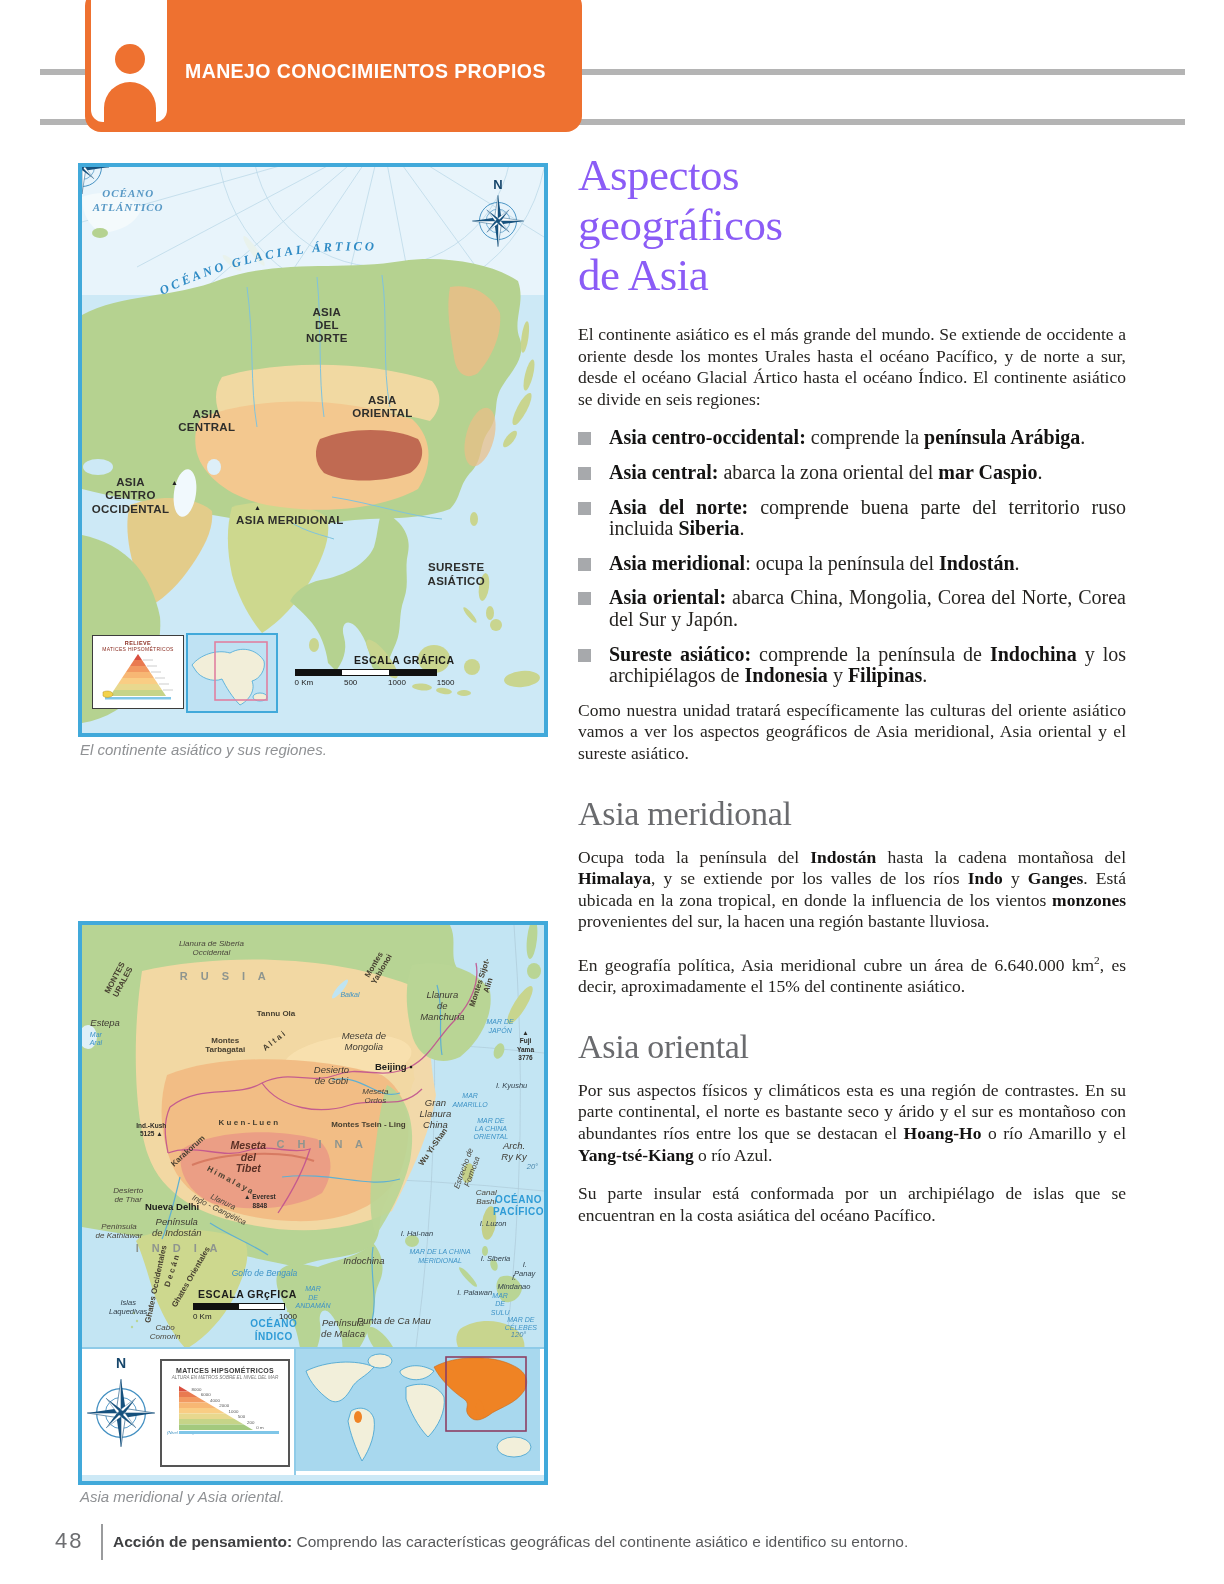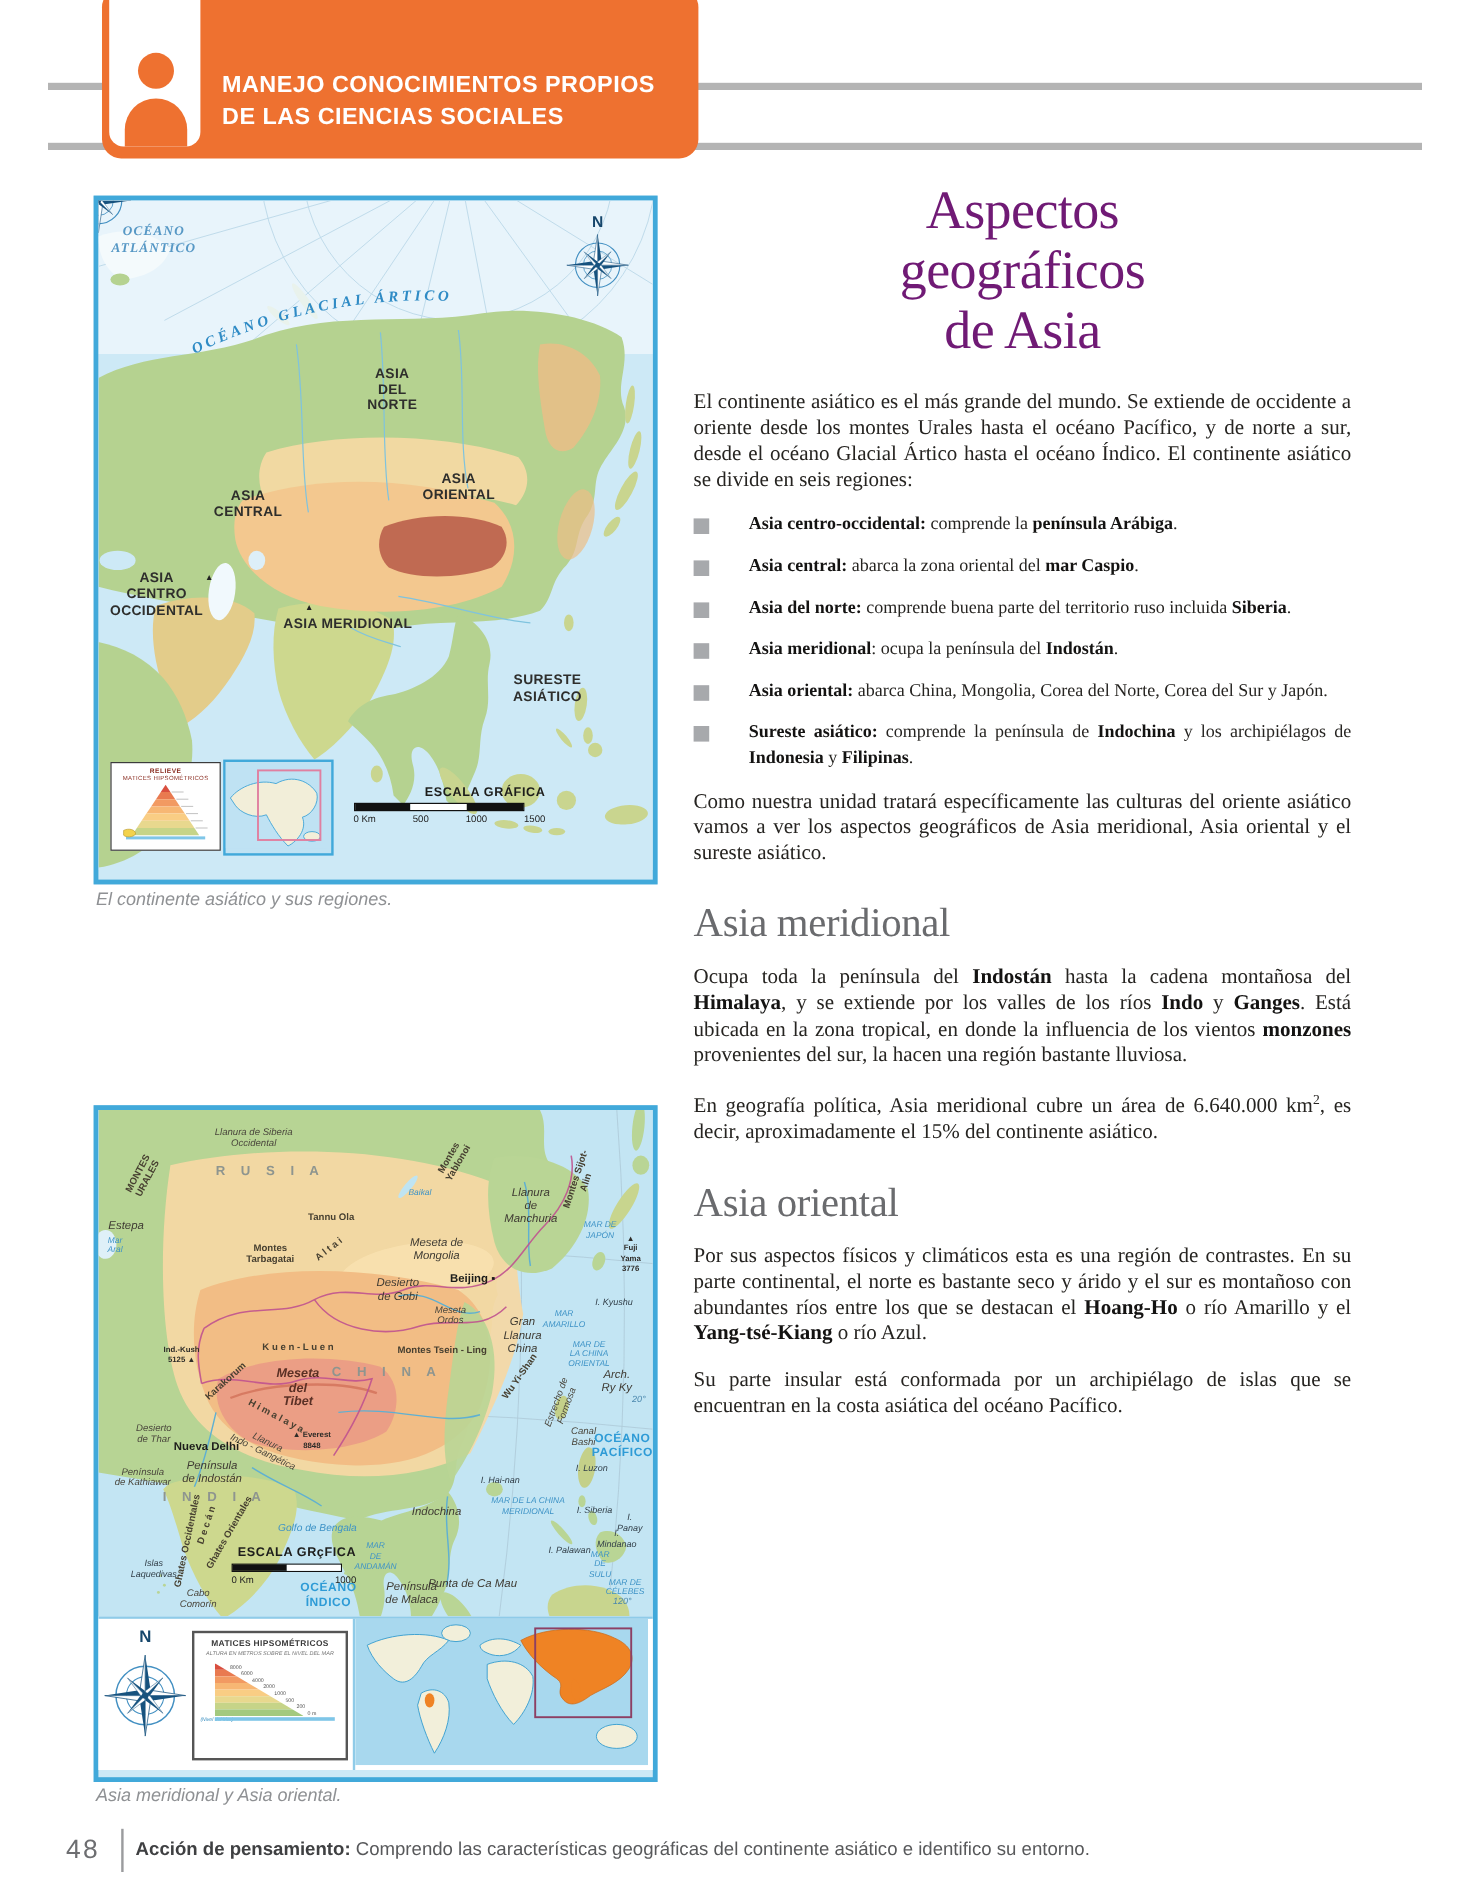--- a/index.html
+++ b/index.html
@@ -13,30 +13,30 @@
   .badge-strip{position:absolute;left:6px;top:10px;width:76px;height:122px;
                background:#fff;border-radius:0 0 12px 12px;overflow:hidden;}
   .person-head{position:absolute;left:24px;top:44px;width:30px;height:30px;border-radius:50%;}
   .person-body{position:absolute;left:13px;top:82px;width:52px;height:52px;border-radius:26px 26px 0 0;}
   .badge-text{position:absolute;left:100px;top:68px;
               font-family:"Liberation Sans",sans-serif;font-weight:bold;
               font-size:19.5px;line-height:26px;color:#fff;letter-spacing:.4px;}
 
   
   .col-right{position:absolute;left:578px;top:150px;width:548px;}
-  h1.title{font-size:45px;line-height:50px;font-weight:normal;color:#701a75;
-           margin:0 0 24px 0;letter-spacing:-.5px;text-align:center;}
+  h1.title{font-size:45px;line-height:50px;font-weight:normal;color:#8b5cf6;
+           margin:0 0 24px 0;letter-spacing:-.5px;}
   h2.sec{font-size:34px;line-height:38px;font-weight:normal;color:#6a6b6e;
          margin:30px 0 14px 0;letter-spacing:-.3px;}
   p.body{font-size:17.5px;line-height:21.6px;text-align:justify;margin:0 0 17px 0;}
   p.body .bold, .btext .bold{font-weight:bold;color:#141312;}
   sup{font-size:.65em;}
   ul.blist{list-style:none;margin:2px 0 8px 0;padding:0;}
-  li.bullet{position:relative;padding-left:46px;margin:0 0 13px 0;
-            font-size:15px;line-height:21.6px;text-align:justify;}
+  li.bullet{position:relative;padding-left:31px;margin:0 0 13px 0;
+            font-size:20px;line-height:21.6px;text-align:justify;}
   li.bullet .sq{position:absolute;left:0;top:5px;width:13px;height:13px;background:#a7a9ac;}
 
   
   .mapbox{position:absolute;left:78px;width:462px;border:4px solid #41a9da;background:#cde9f6;}
   #map1{top:163px;height:566px;}
   #map2{top:921px;height:556px;}
   .map-stage{position:relative;width:100%;height:100%;overflow:hidden;}
   .map-stage > svg{position:absolute;left:0;top:0;}
   .caption{position:absolute;left:80px;font-family:"Liberation Sans",sans-serif;
            font-style:italic;font-size:15px;color:#8f9194;}
@@ -107,21 +107,20 @@
 <div>
   <div class="rule" style="top:69px"></div>
   <div class="rule" style="top:119px"></div>
   <div class="badge" id="badge" style="background: rgb(238, 113, 48);">
     <div class="badge-strip">
       <div class="person-head" id="phead" style="background: rgb(238, 113, 48);"></div>
       <div class="person-body" id="pbody" style="background: rgb(238, 113, 48);"></div>
     </div>
     <div class="badge-text">
       <div>MANEJO CONOCIMIENTOS PROPIOS</div>
-      <div>DE LAS CIENCIAS SOCIALES</div>
     </div>
   </div>
 </div>
 
 <div class="mapbox" id="map1">
  <div class="map-stage">
   <svg width="462" height="558" viewBox="0 0 462 558">
     <rect x="0" y="0" width="462" height="558" fill="#cde9f6"></rect>
     <rect x="0" y="0" width="462" height="128" fill="#e8f4fb"></rect>
     <g stroke="#bdd9e9" stroke-width="0.8" fill="none">

